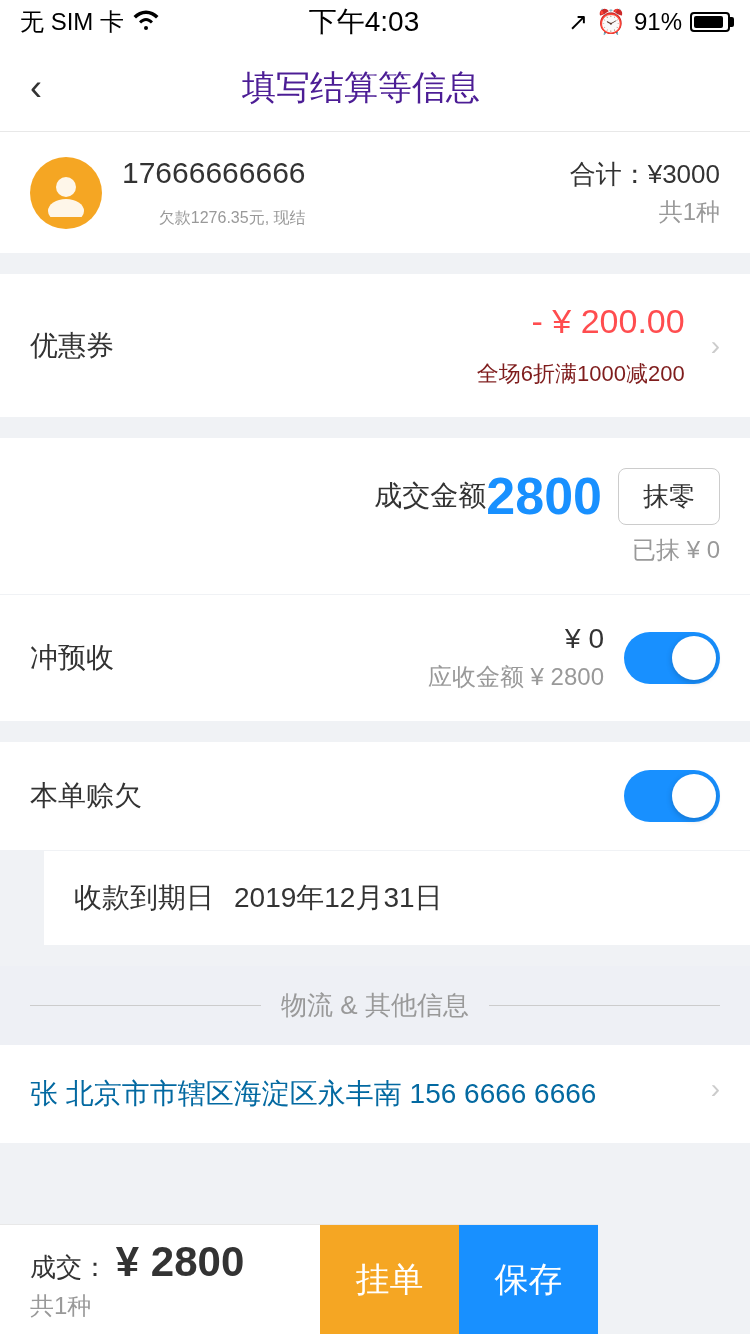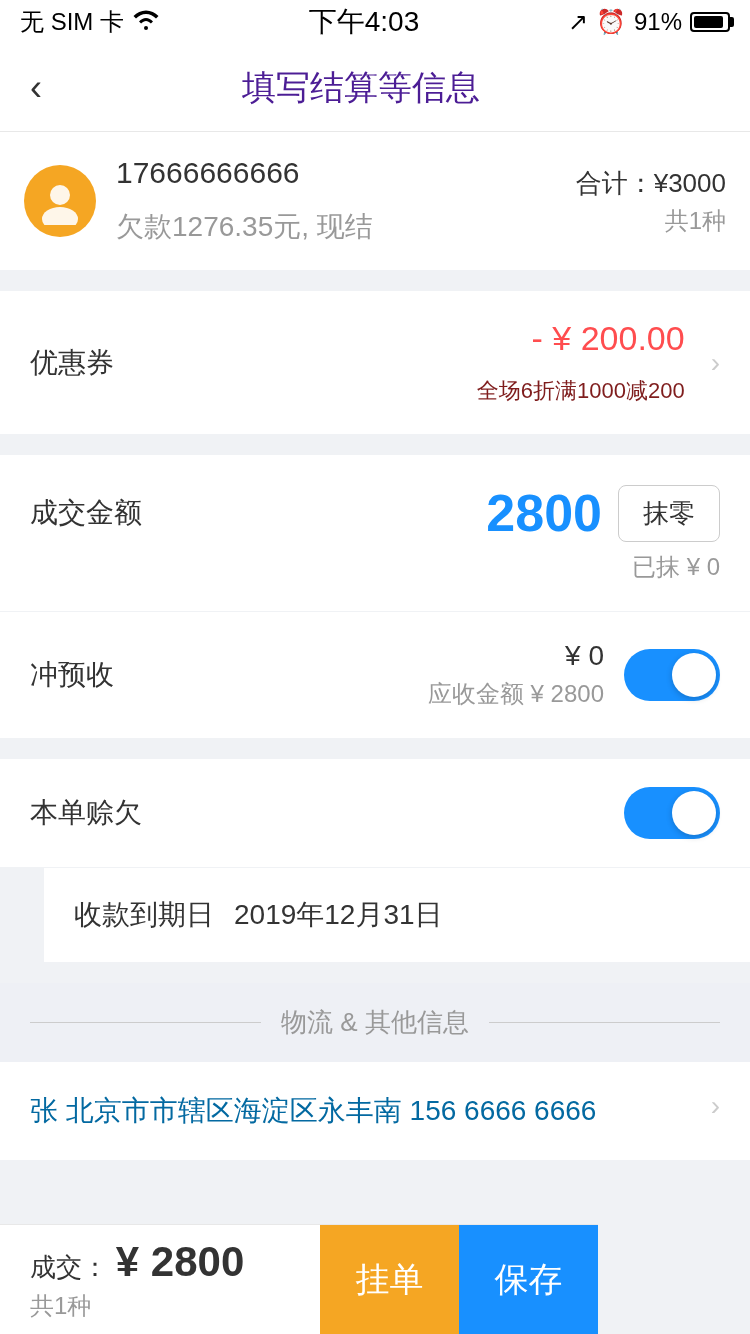--- a/index.html
+++ b/index.html
@@ -56,34 +56,34 @@
       text-align: center;
       font-size: 34px;
       font-weight: 500;
       color: #4c1d95;
     }
     .nav-placeholder { width: 60px; }
 
     
     .customer-card {
       background: #fff;
-      padding: 24px 24px;
+      padding: 24px 30px;
       display: flex;
       align-items: center;
       justify-content: space-between;
       margin-bottom: 1px;
     }
     .customer-left { display: flex; align-items: center; gap: 20px; }
     .avatar {
       width: 72px; height: 72px; background: #f5a623; border-radius: 50%;
       display: flex; align-items: center; justify-content: center;
       font-size: 32px; color: #fff; overflow: hidden;
     }
     .customer-phone { font-size: 30px; font-weight: 500; color: #333; }
-    .customer-debt { font-size: 28px; color: #999; margin-top: 18px; }
+    .customer-debt { font-size: 16px; color: #999; margin-top: 18px; text-align: right; }
     .customer-right { text-align: right; }
     .total-label { font-size: 26px; color: #333; }
     .total-count { font-size: 24px; color: #999; margin-top: 4px; }
 
     
     .section-divider { height: 20px; background: #f0f2f5; }
 
     
     .row-item {
       background: #fff;
@@ -105,22 +105,21 @@
 
     
     .deal-section {
       background: #fff;
       padding: 28px 30px;
       border-bottom: 1px solid #f0f2f5;
     }
     .deal-row {
       display: flex;
       align-items: center;
-      justify-content: space-between;
-      gap: 44px;
+      justify-content: flex-end;
     }
     .deal-amount-value { font-size: 52px; color: #1890ff; font-weight: 600; }
     .round-off-btn {
       border: 1px solid #ccc;
       border-radius: 8px;
       padding: 10px 24px;
       font-size: 26px;
       color: #333;
       background: #fff;
       cursor: pointer;

